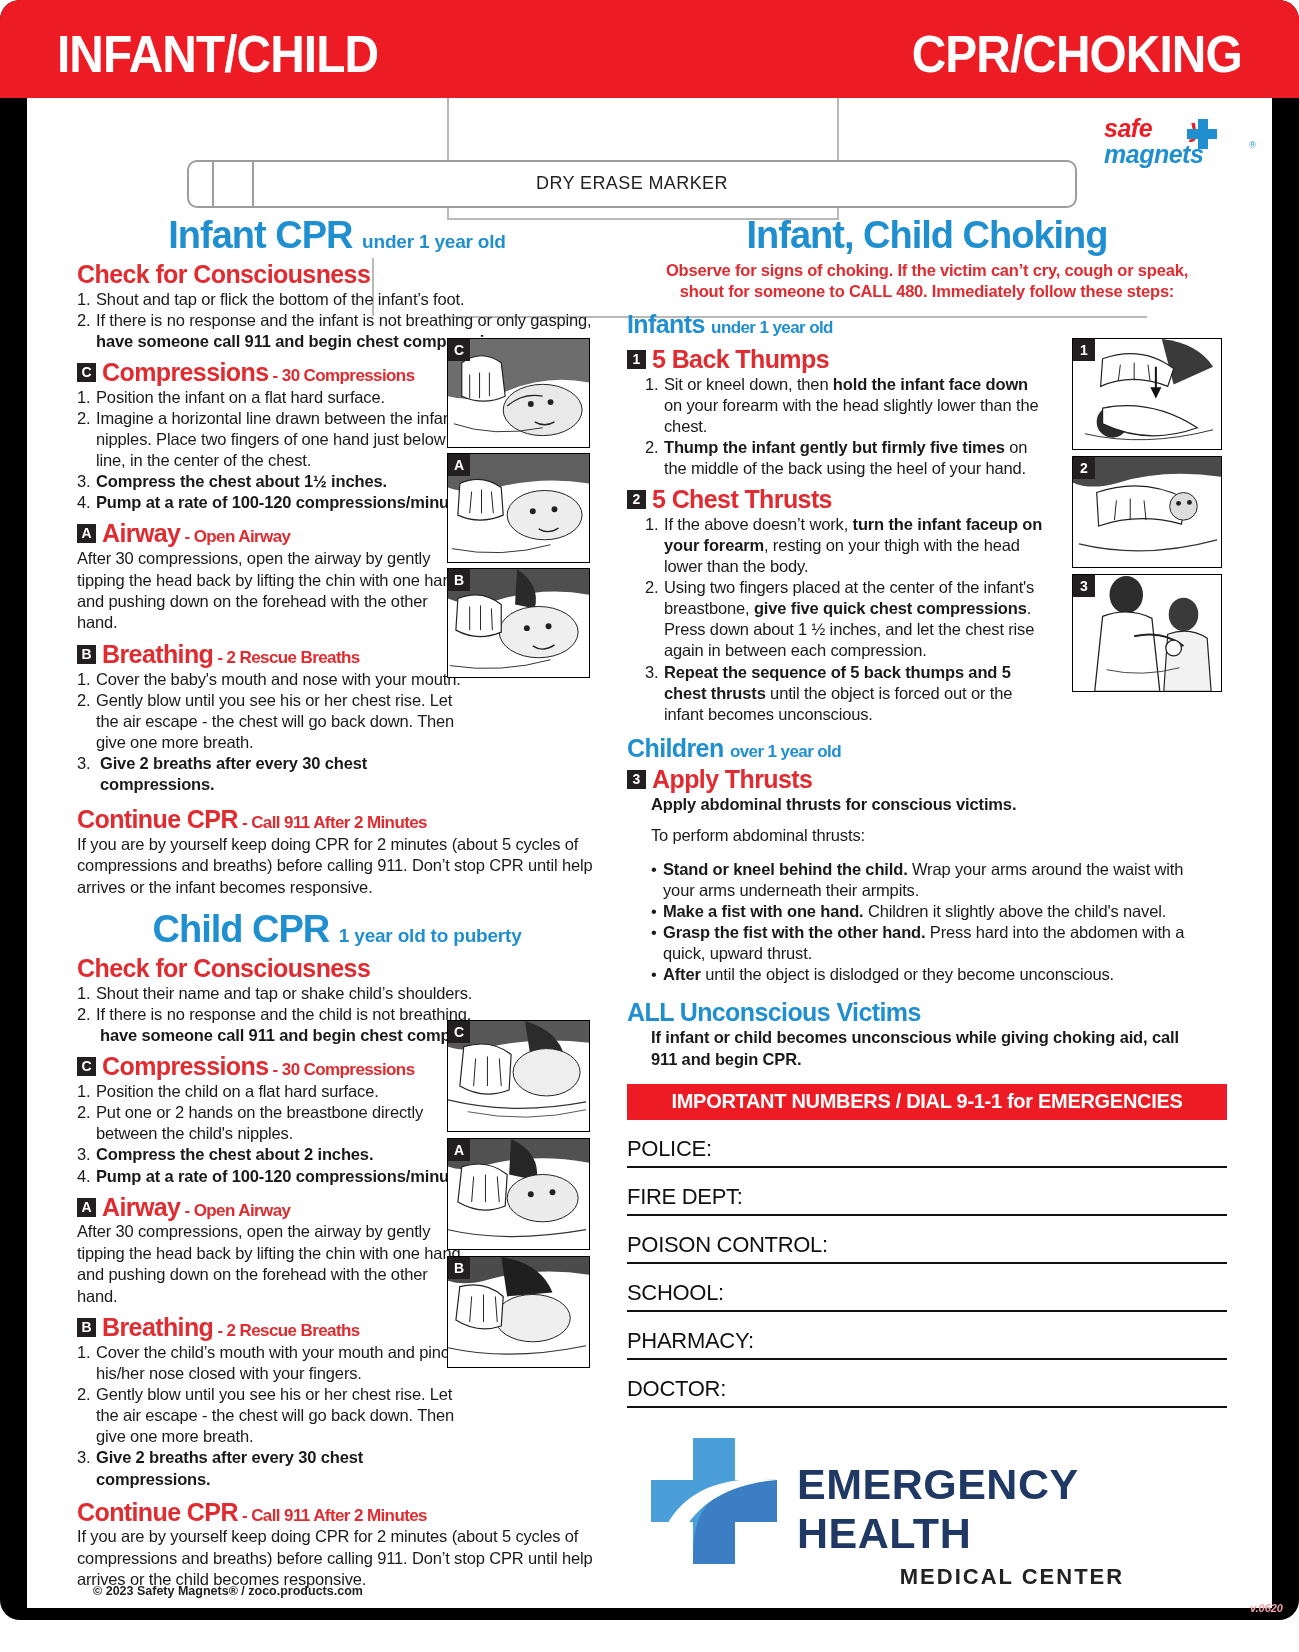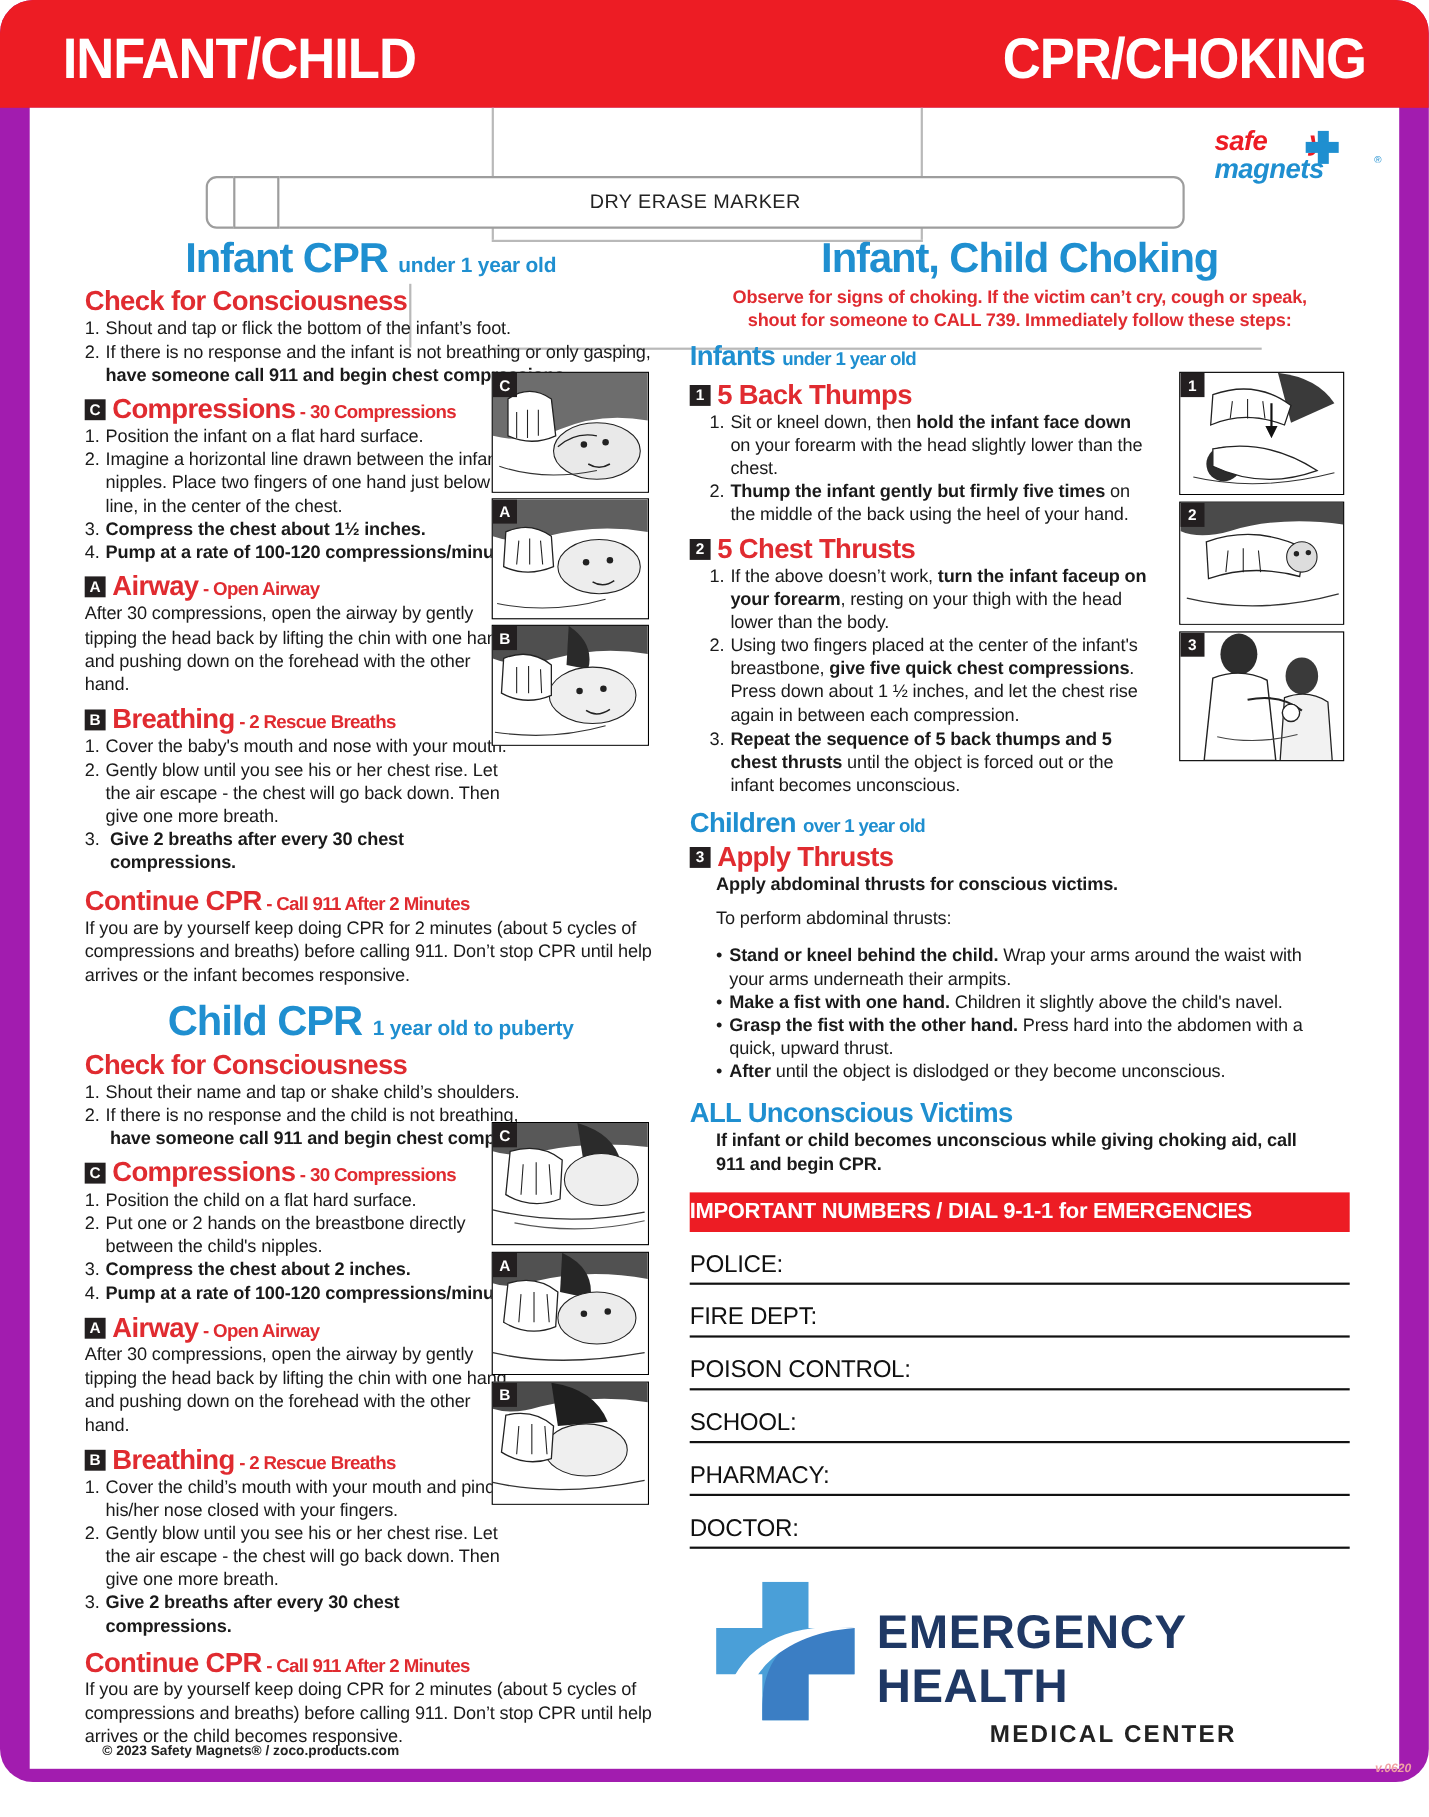--- a/index.html
+++ b/index.html
@@ -4,22 +4,22 @@
 <style>
   * { box-sizing: border-box; margin: 0; padding: 0; }
   html, body {
     width: 1299px; height: 1652px;
     background: #ffffff;
     font-family: "Liberation Sans", sans-serif;
   }
   .poster {
     position: relative;
     width: 1299px; height: 1620px;
-    background: #a21caf;
-    border-radius: 30px;
+    background: #000000;
+    border-radius: 20px;
     overflow: hidden;
   }
   .inner {
     position: absolute;
     left: 27px; top: 98px;
     width: 1245px; height: 1510px;
     background: #ffffff;
   }
   
   .header {
@@ -152,21 +152,21 @@
 
   
   .red-intro {
     color: #e02b30; font-weight: bold; font-size: 16.5px;
     line-height: 1.3; text-align: center; letter-spacing: -0.2px;
   }
   
   .impbar {
     background: #ed1c24; color: #fff;
     font-weight: bold; font-size: 20px;
-    text-align: left; padding: 6px 0 7px;
+    text-align: center; padding: 6px 0 7px;
     letter-spacing: -0.3px;
   }
   .numrow { margin-top: 16px; }
   .numrow .lbl {
     font-size: 22px; color: #111; letter-spacing: -0.3px;
     display: inline-block; padding-bottom: 2px;
   }
   .numrow .rule { border-bottom: 2px solid #111; height: 1px; margin-top: 2px; }
 
   
@@ -441,21 +441,21 @@
         <ellipse cx="86" cy="62" rx="38" ry="24" fill="#efefef" stroke="#222" stroke-width="1"></ellipse>
         <path d="M12 30 q26 -6 44 10 l-2 30 q-24 8 -46 -6 Z" fill="#fff" stroke="#222" stroke-width="1.2"></path>
         <path d="M24 40 l-2 26 M36 38 l0 28 M48 40 l2 26" stroke="#222" stroke-width="1"></path>
         <path d="M0 92 q62 14 140 -2" fill="none" stroke="#333" stroke-width="1.2"></path>
       </svg>
     </div>
 
     <div class="col-right">
 
       <div class="big-title">Infant, Child Choking</div>
-      <div class="red-intro" style="margin-top:4px; padding:0 16px">Observe for signs of choking. If the victim can’t cry, cough or speak, shout for someone to CALL 739. Immediately follow these steps:</div>
+      <div class="red-intro" style="margin-top:4px; padding:0 16px">Observe for signs of choking. If the victim can’t cry, cough or speak, shout for someone to CALL 480. Immediately follow these steps:</div>
 
       <div class="blue-head" style="margin-top:6px"><span>Infants</span> <span class="sub">under 1 year old</span></div>
 
       <div class="headrow">
         <span class="badge">1</span>
         <span class="sec-head" style="margin-top:0">5 Back Thumps</span>
       </div>
       <div style="width:400px; margin-left:18px">
         <div class="step">
             <span class="num">1.</span>

